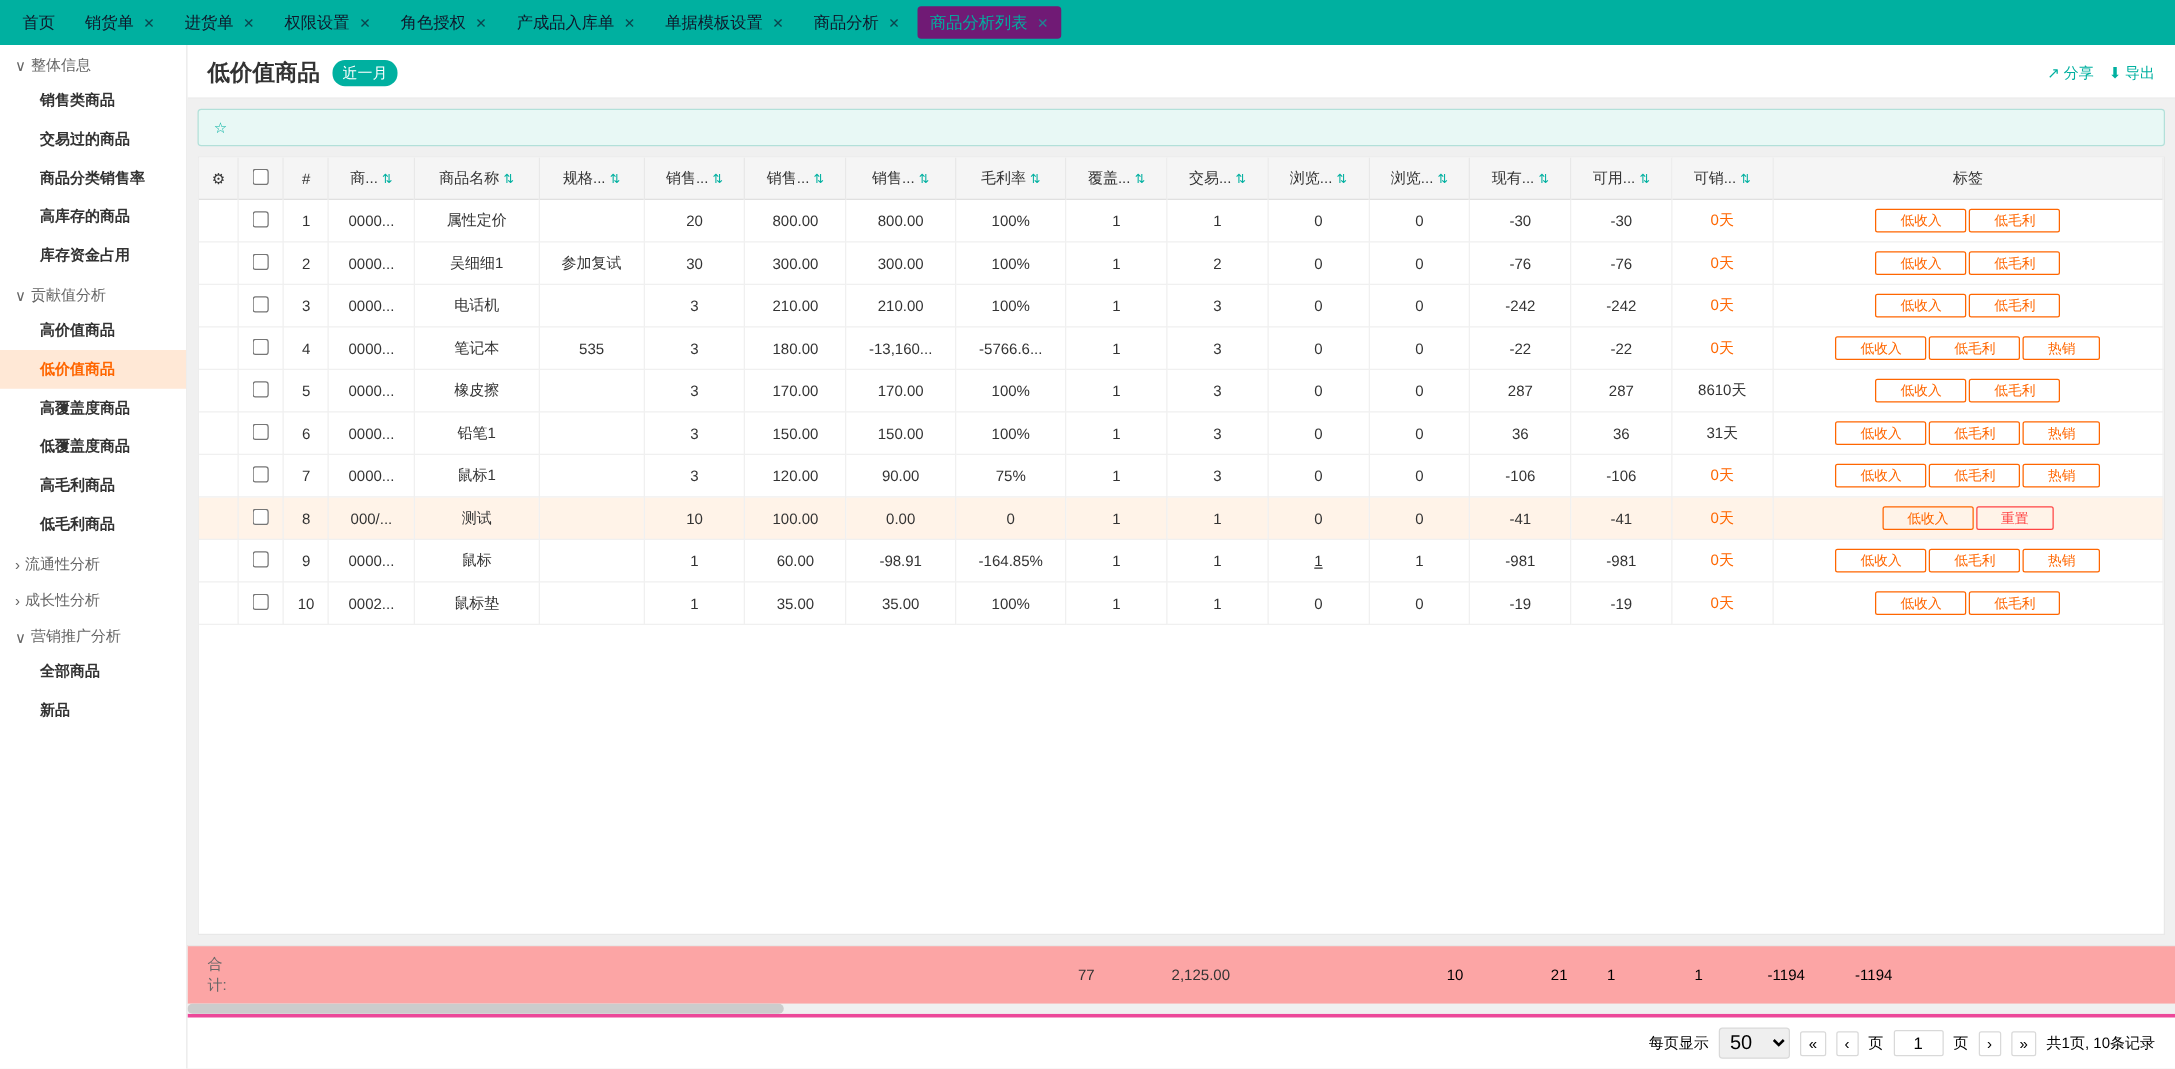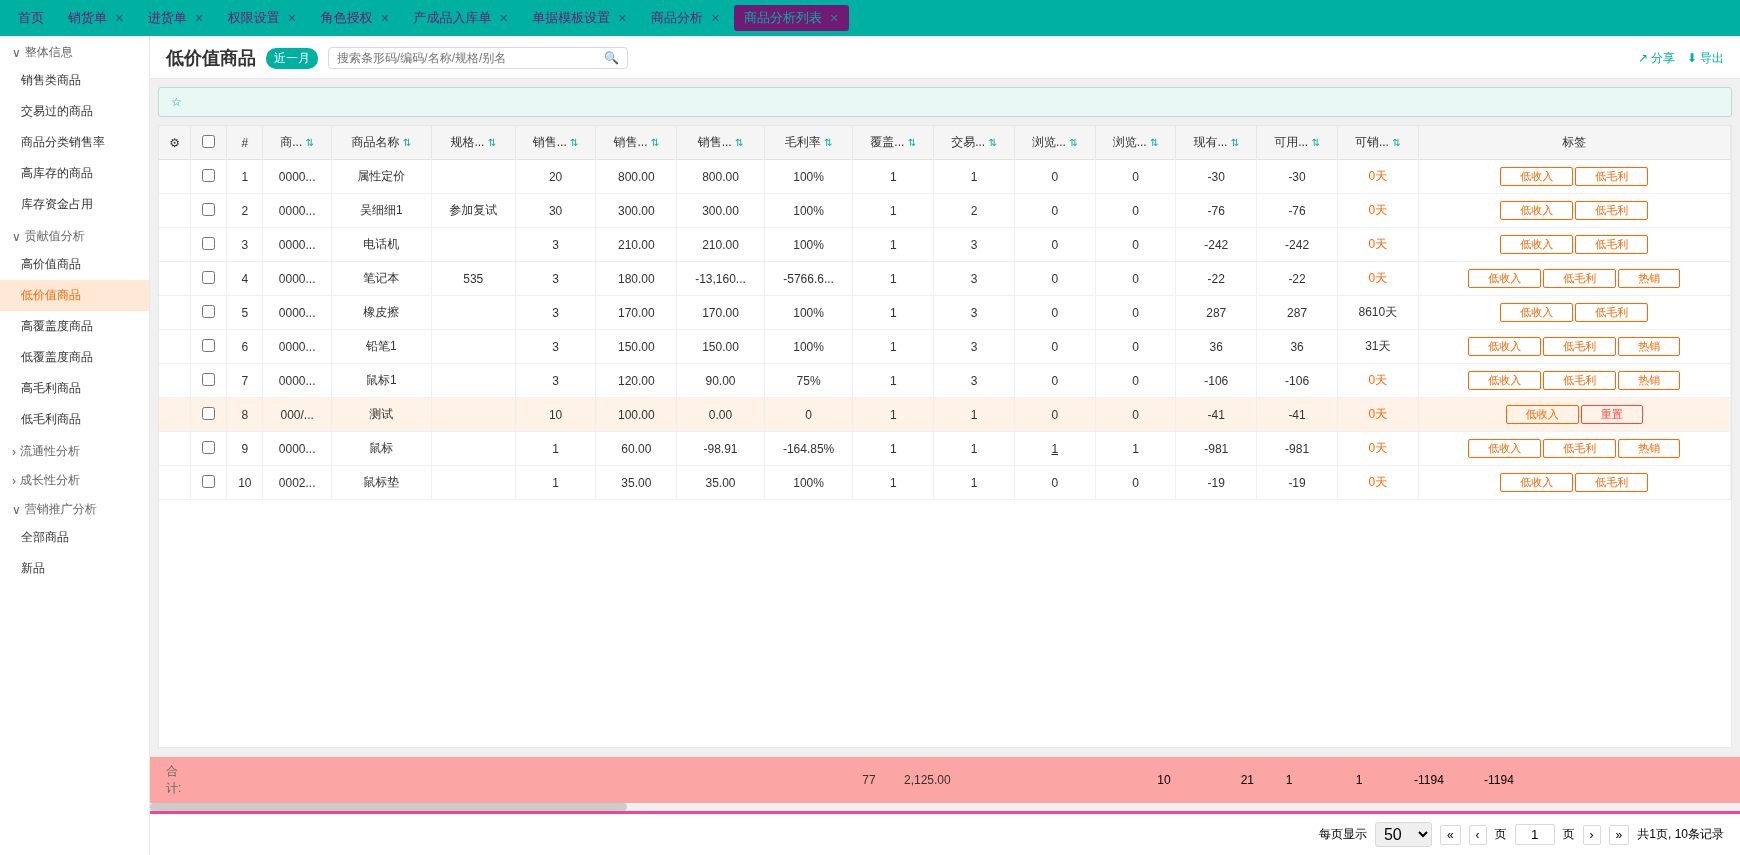--- a/index.html
+++ b/index.html
@@ -8,21 +8,21 @@
     
     .top-nav {
       background: #00b0a0;
       height: 36px;
       display: flex;
       align-items: center;
       padding: 0 8px;
       gap: 4px;
     }
     .nav-item {
-      color: #701a75;
+      color: #0f172a;
       padding: 4px 10px;
       border-radius: 3px;
       cursor: pointer;
       white-space: nowrap;
       font-size: 13px;
     }
     .nav-item.active { background: #701a75; color: #00b0a0; }
     .nav-item .close-x { margin-left: 4px; font-size: 11px; opacity: 0.7; }
     
     
@@ -41,24 +41,25 @@
     }
     .sidebar-section-title {
       color: #666;
       padding: 8px 12px 4px;
       font-size: 12px;
       display: flex;
       align-items: center;
       gap: 4px;
     }
     .sidebar-item {
-      padding: 7px 12px 7px 21px;
+      padding: 7px 12px 7px 32px;
       color: #333;
       cursor: pointer;
       font-size: 12px;
+      font-weight: bold;
     }
     .sidebar-item.active { background: #ffe8d6; color: #ff6600; }
     
     
     .content-area {
       flex: 1;
       display: flex;
       flex-direction: column;
       overflow: hidden;
       background: #f0f0f0;
@@ -295,24 +296,20 @@
     </div>
     <div class="sidebar-item">全部商品</div>
     <div class="sidebar-item">新品</div>
   </aside>
 
   <div class="content-area">
 
     <div class="content-header">
       <span class="page-title-text">低价值商品</span>
       <span class="tag-btn">近一月</span>
-      <div class="search-box">
-        <input class="search-input" placeholder="搜索条形码/编码/名称/规格/别名" style="">
-        <span class="search-icon">🔍</span>
-      </div>
       <div class="header-actions">
         <div class="action-btn">
           <span>↗</span>
           <span>分享</span>
         </div>
         <div class="action-btn">
           <span>⬇</span>
           <span>导出</span>
         </div>
       </div>
@@ -549,21 +546,21 @@
     </tr>
           </tbody>
       </table>
     </div>
 
     <div class="table-footer">
       <span class="total-label">合计:</span>
       <div style="display:flex; gap:0; width:100%;">
         <div style="flex:1;"></div>
         <div style="width:70px; text-align:center; color:#333;">77</div>
-        <div style="width:80px; text-align:left; color:#333;">2,125.00</div>
+        <div style="width:80px; text-align:right; color:#333;">2,125.00</div>
         <div style="width:80px;"></div>
         <div style="width:70px;"></div>
         <div style="width:60px; text-align:center;">10</div>
         <div style="width:60px; text-align:right;">21</div>
         <div style="width:70px; text-align:center;">1</div>
         <div style="width:70px; text-align:center;">1</div>
         <div style="width:70px; text-align:center;">-1194</div>
         <div style="width:70px; text-align:center;">-1194</div>
         <div style="width:70px;"></div>
         <div style="width:120px;"></div>

